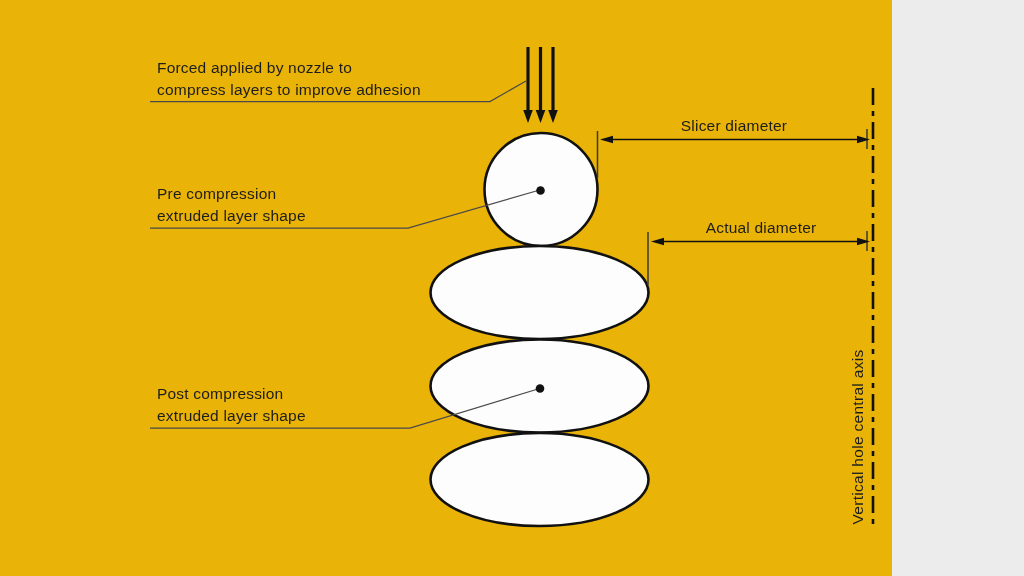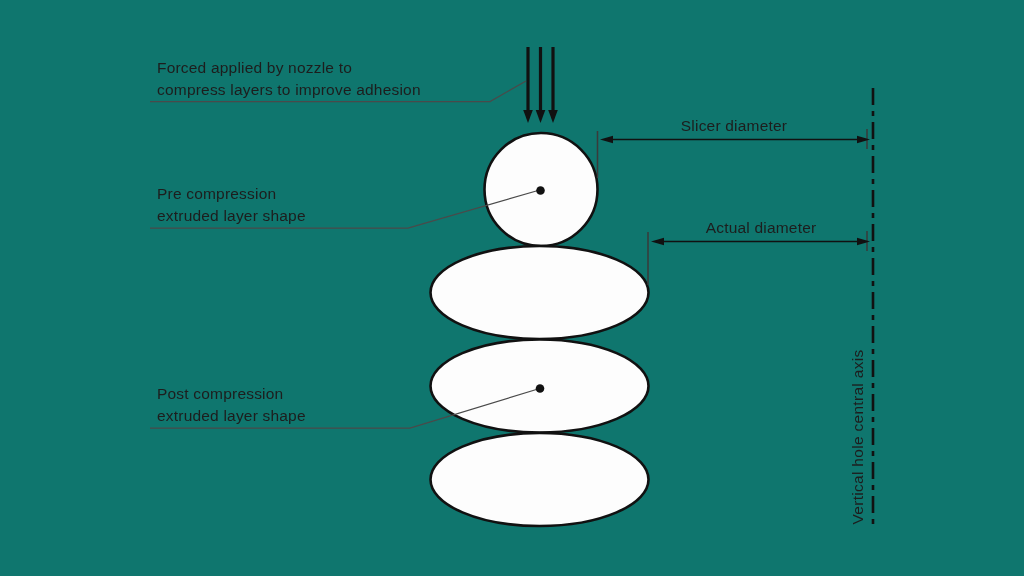--- a/index.html
+++ b/index.html
@@ -2,23 +2,23 @@
 <html><head>
 <meta charset="utf-8">
 <style>
   html, body {
     margin: 0;
     padding: 0;
     background: #ececec;
   }
   .canvas {
     position: relative;
-    width: 1024px;
+    width: 892px;
     height: 576px;
-    background: #0f766e;
+    background: #eab308;
     overflow: hidden;
   }
   svg { display: block; }
   .lbl {
     font-family: "Liberation Sans", sans-serif;
     font-size: 15.5px;
     fill: #1d1d1d;
     letter-spacing: 0.2px;
   }
   .lbl-mid { text-anchor: middle; }

